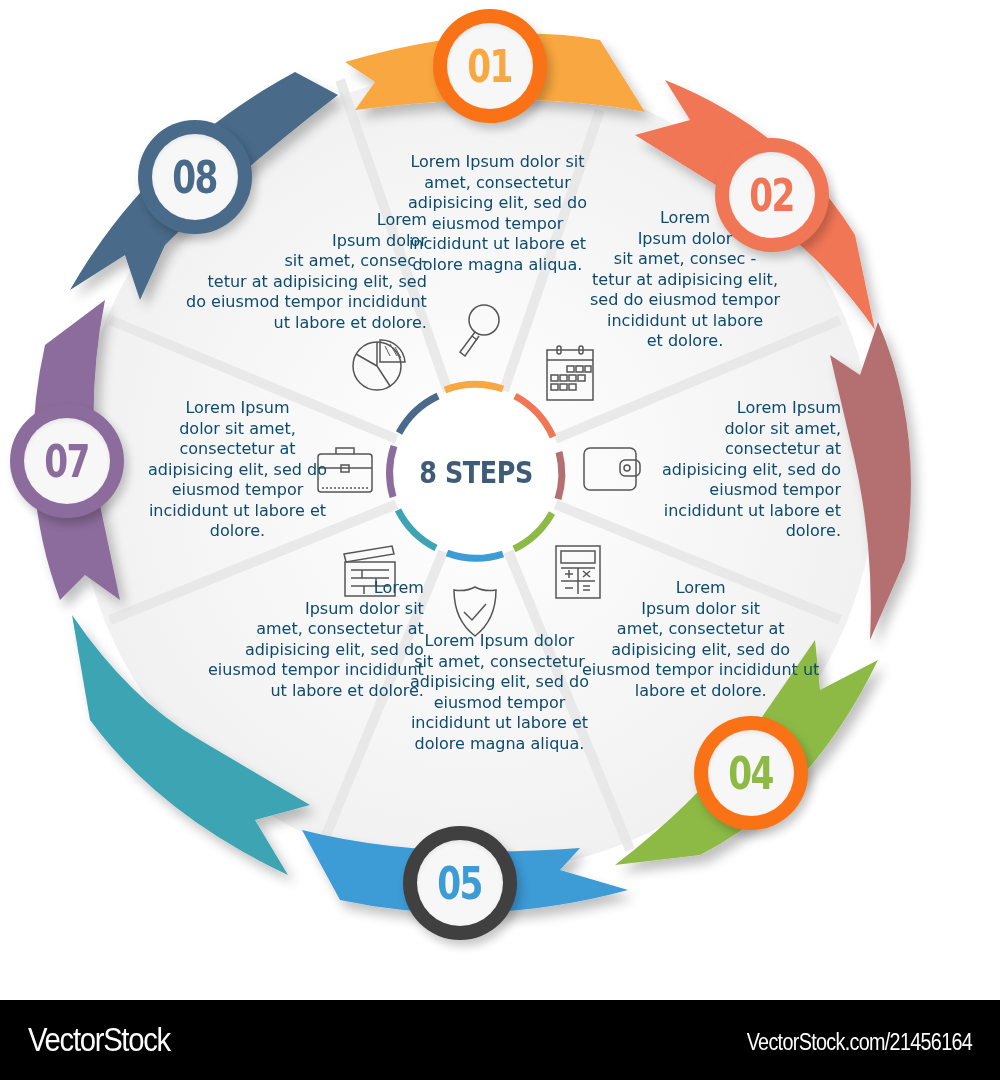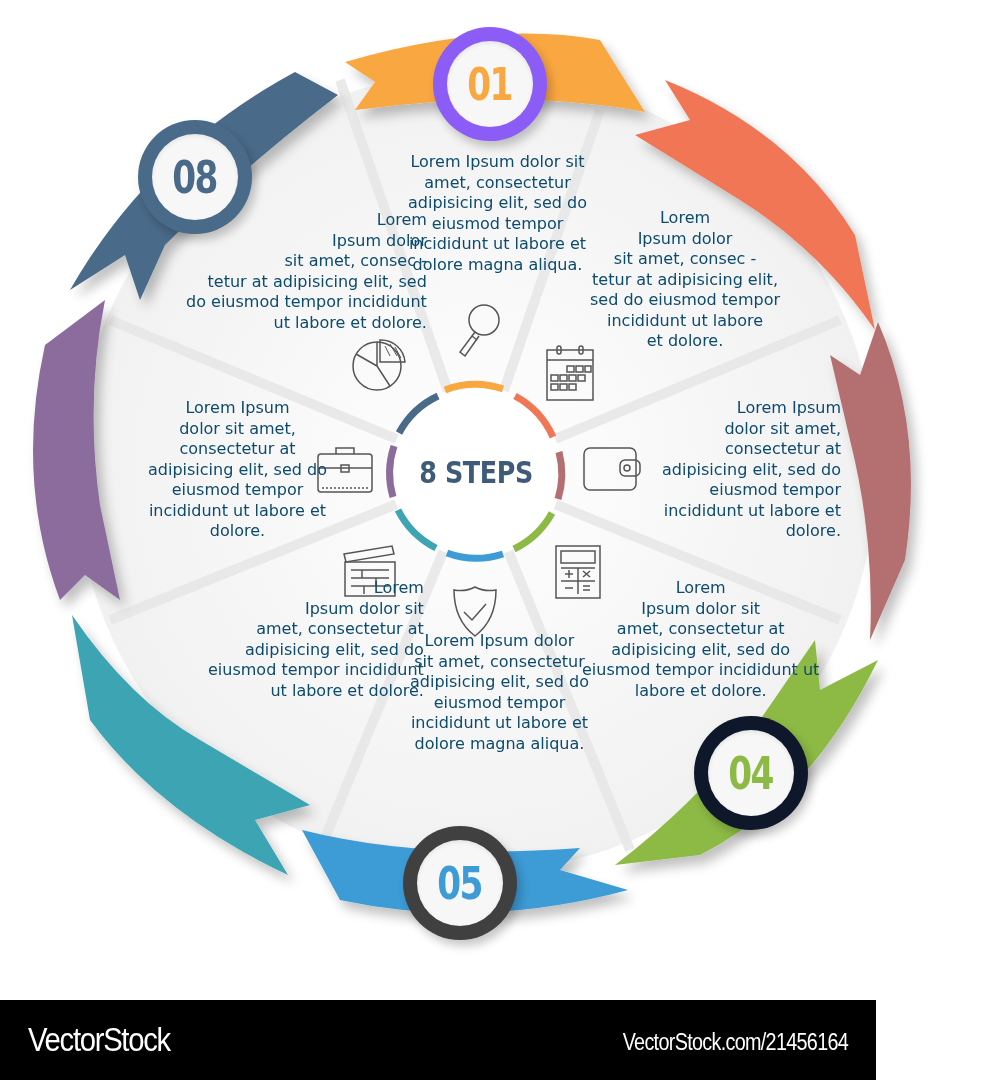--- a/index.html
+++ b/index.html
@@ -4,21 +4,21 @@
 <style>
   html,body{margin:0;padding:0;}
   body{width:1000px;height:1080px;background:#ffffff;position:relative;overflow:hidden;font-family:"Liberation Sans","DejaVu Sans",sans-serif;}
   #stage{position:absolute;left:0;top:0;width:1000px;height:1000px;background:#ffffff;}
   svg#diagram{position:absolute;left:0;top:0;}
   .badge{position:absolute;width:114px;height:114px;margin-left:-57px;margin-top:-57px;border-radius:50%;box-shadow:4px 6px 10px rgba(0,0,0,0.22);}
   .badge-inner{position:absolute;left:14px;top:14px;width:86px;height:86px;border-radius:50%;background:#f7f7f7;display:flex;align-items:center;justify-content:center;box-shadow:inset 0 2px 4px rgba(0,0,0,0.08);}
   .badge-num{font-family:"DejaVu Sans","Liberation Sans",sans-serif;font-weight:bold;font-size:44px;letter-spacing:-2px;transform:scaleX(0.78);}
   .step-text{position:absolute;font-family:"DejaVu Sans","Liberation Sans",sans-serif;font-size:16px;line-height:20.5px;color:#0c4a6e;white-space:pre;}
   .center-title{position:absolute;left:476px;top:472px;transform:translate(-50%,-50%) scaleX(0.82);font-family:"DejaVu Sans","Liberation Sans",sans-serif;font-weight:bold;font-size:31px;color:#3f5b78;letter-spacing:-0.5px;white-space:nowrap;}
-  #footer{position:absolute;left:0;top:1000px;width:876px;height:80px;background:#000000;}
+  #footer{position:absolute;left:0;top:1000px;width:1000px;height:80px;background:#000000;}
   .foot-brand{position:absolute;left:28px;top:20px;color:#ffffff;font-family:"Liberation Sans",sans-serif;font-size:34px;letter-spacing:-1.5px;transform:scaleX(0.86);transform-origin:left center;}
   .foot-url{position:absolute;right:28px;top:29px;color:#ffffff;font-family:"Liberation Sans",sans-serif;font-size:23px;letter-spacing:-0.8px;transform:scaleX(0.86);transform-origin:right center;}
   .icon{position:absolute;}
 </style>
 </head>
 <body>
 
 <div id="stage">
   <svg id="diagram" width="1000" height="1000" viewBox="0 0 1000 1000">
     <defs>
@@ -204,33 +204,43 @@
 eiusmod tempor
 incididunt ut labore et
 dolore.</div>
   <div class="step-text" style="left:186px;top:210px;text-align:right;">Lorem
 Ipsum dolor
 sit amet, consec -
 tetur at adipisicing elit, sed
 do eiusmod tempor incididunt
 ut labore et dolore.</div>
 
-  <div class="badge" style="left:490px;top:84px;background:#8b5cf6;">
+  <div class="badge" style="left:490px;top:66px;background:#f97316;">
       <div class="badge-inner">
         <span class="badge-num" style="color:#F9A741">01</span>
       </div>
     </div>
-  <div class="badge" style="left:751px;top:773px;background:#0f172a;">
+  <div class="badge" style="left:772px;top:195px;background:#F07656;">
+      <div class="badge-inner">
+        <span class="badge-num" style="color:#F07656">02</span>
+      </div>
+    </div>
+  <div class="badge" style="left:751px;top:773px;background:#f97316;">
       <div class="badge-inner">
         <span class="badge-num" style="color:#8DBA45">04</span>
       </div>
     </div>
   <div class="badge" style="left:460px;top:883px;background:#404040;">
       <div class="badge-inner">
         <span class="badge-num" style="color:#3D9BD6">05</span>
+      </div>
+    </div>
+  <div class="badge" style="left:67px;top:461px;background:#8C6C9C;">
+      <div class="badge-inner">
+        <span class="badge-num" style="color:#8C6C9C">07</span>
       </div>
     </div>
   <div class="badge" style="left:195px;top:177px;background:#496A89;text-align:center;">
       <div class="badge-inner">
         <span class="badge-num" style="color:#496A89">08</span>
       </div>
     </div>
 </div>
 
 <div id="footer">

